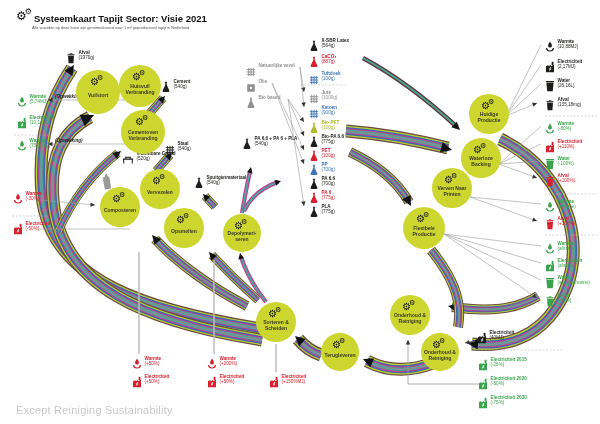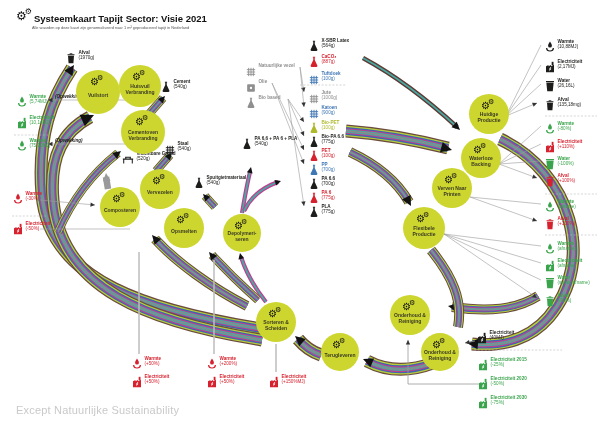--- a/index.html
+++ b/index.html
@@ -807,14 +807,14 @@
             <path fill="#d6212e" d="M1.2 13.4V6.2l3-1.7v1.7l3-1.7v1.7l3.6-2v9.2z"></path>
             <path fill="#fff" d="M6.3 7.2L4.6 9.9h1.2l-1 2.6 2.9-3.4H6.4l1.2-1.9z"></path>
           </svg></span>
         <span class="txt" style="color:#d6212e">
           <span class="n">Electriciteit</span>
           <span class="v">(+150%MJ)</span>
         </span>
       </div>
     </div>
 
-  <div class="footer">Except Natuurlijke Sustainability</div>
+  <div class="footer">Except Reiniging Sustainability</div>
 </div>
 
 </body></html>

